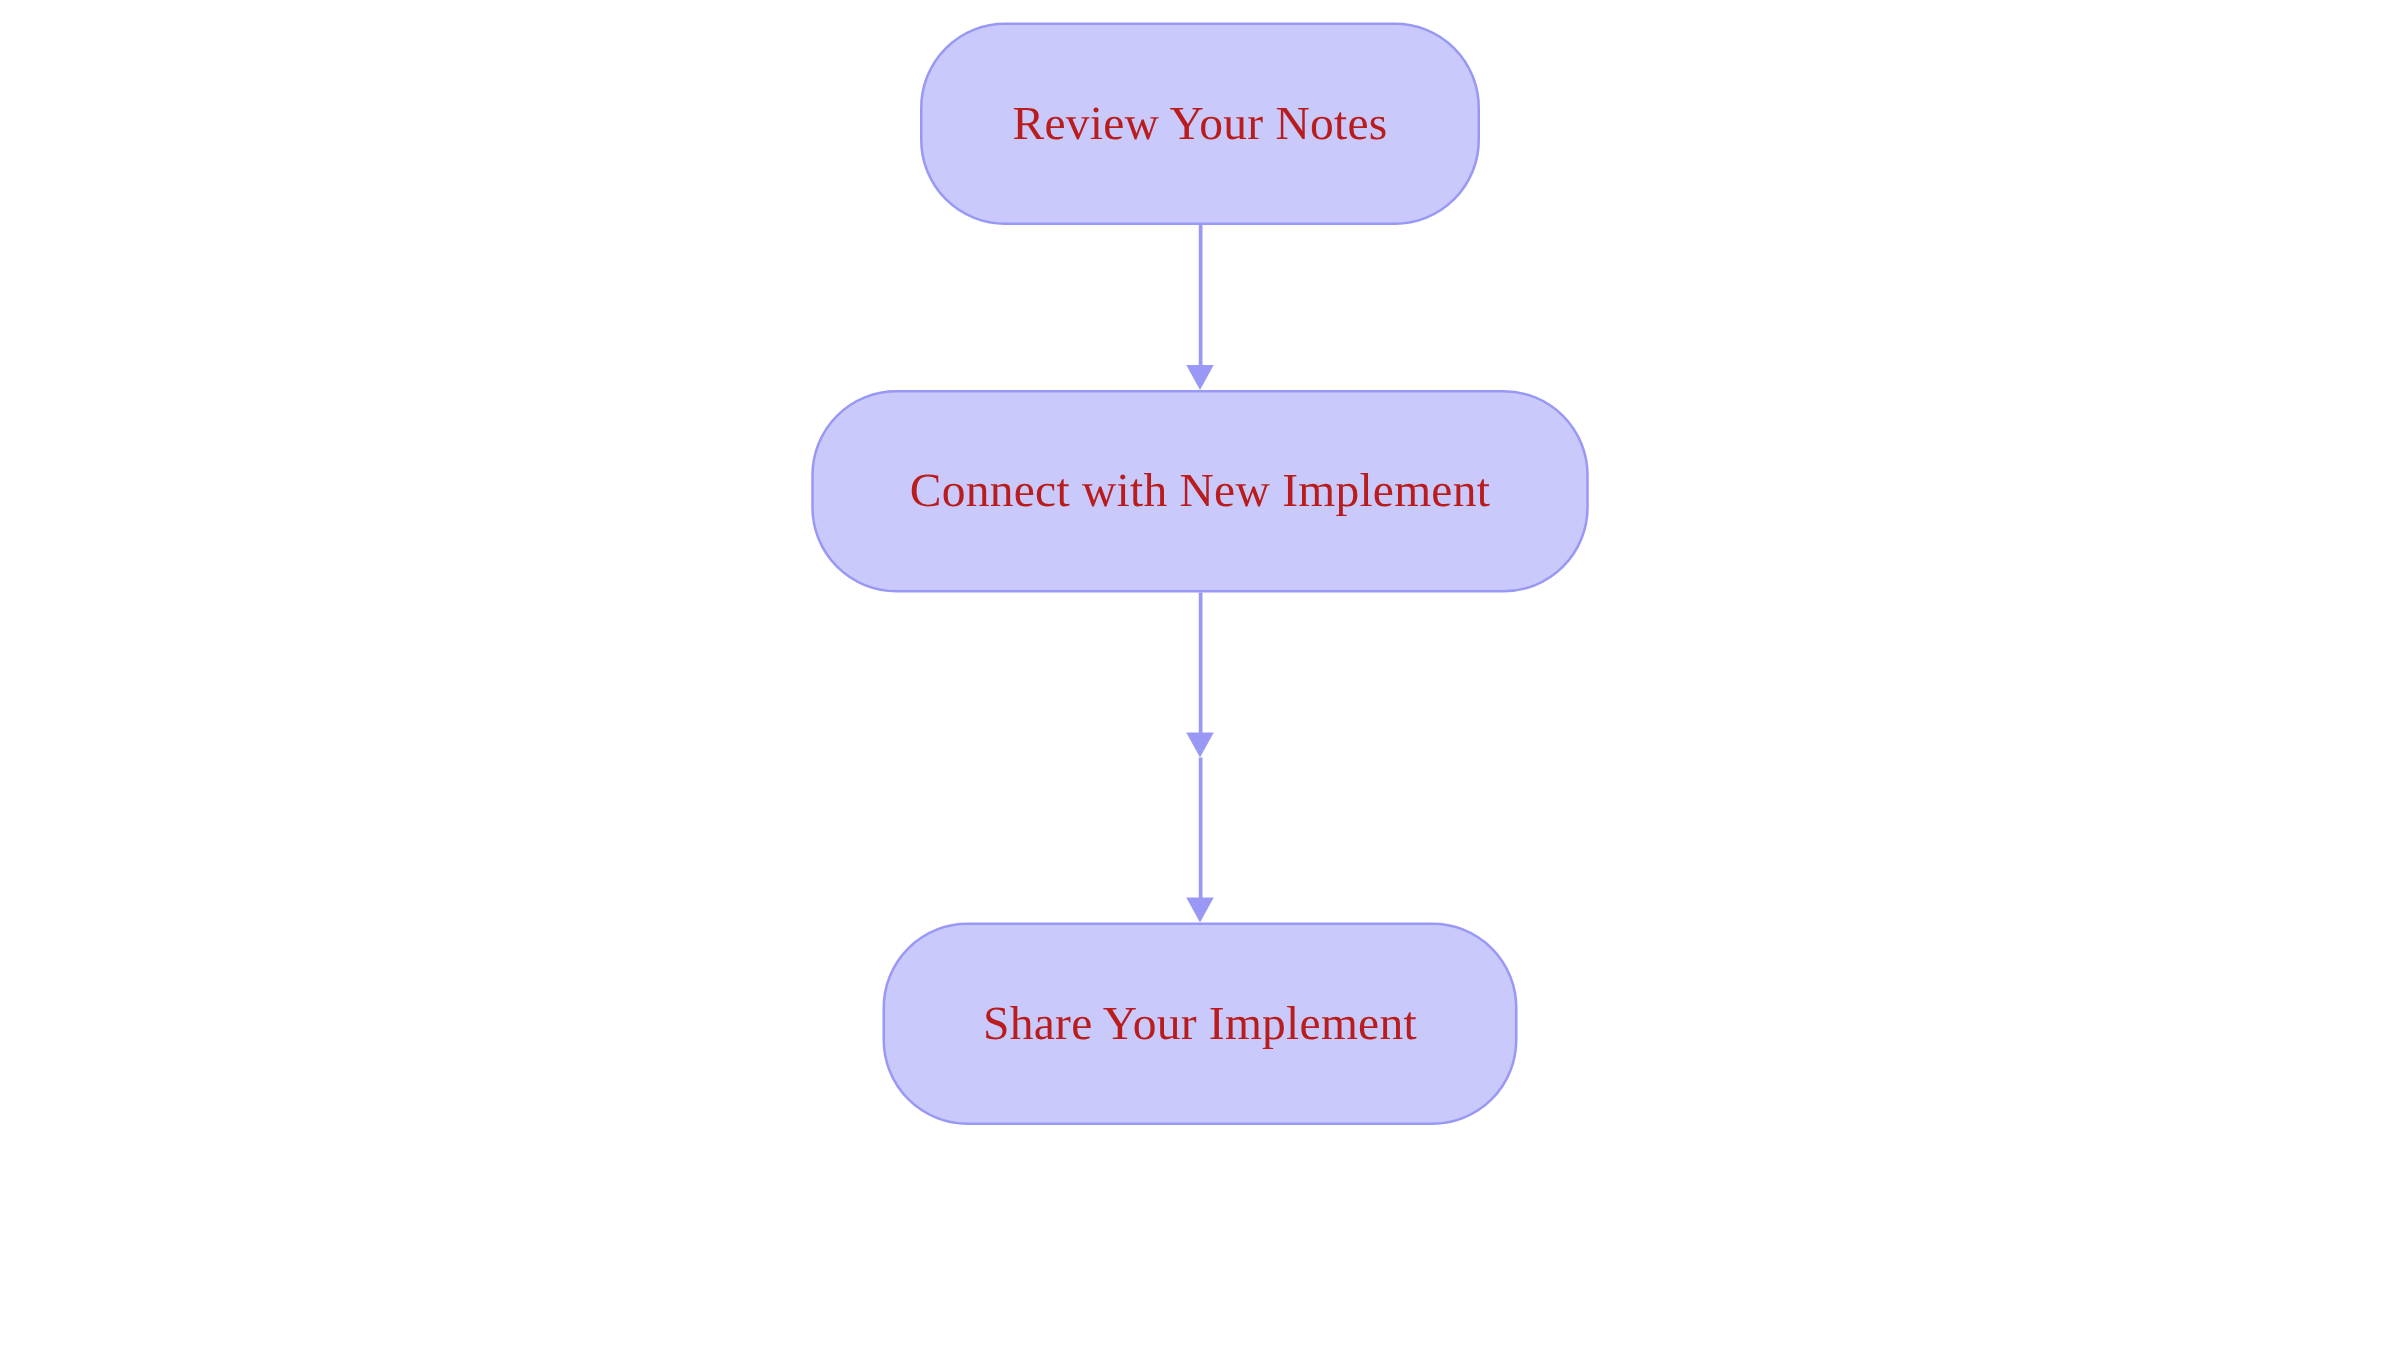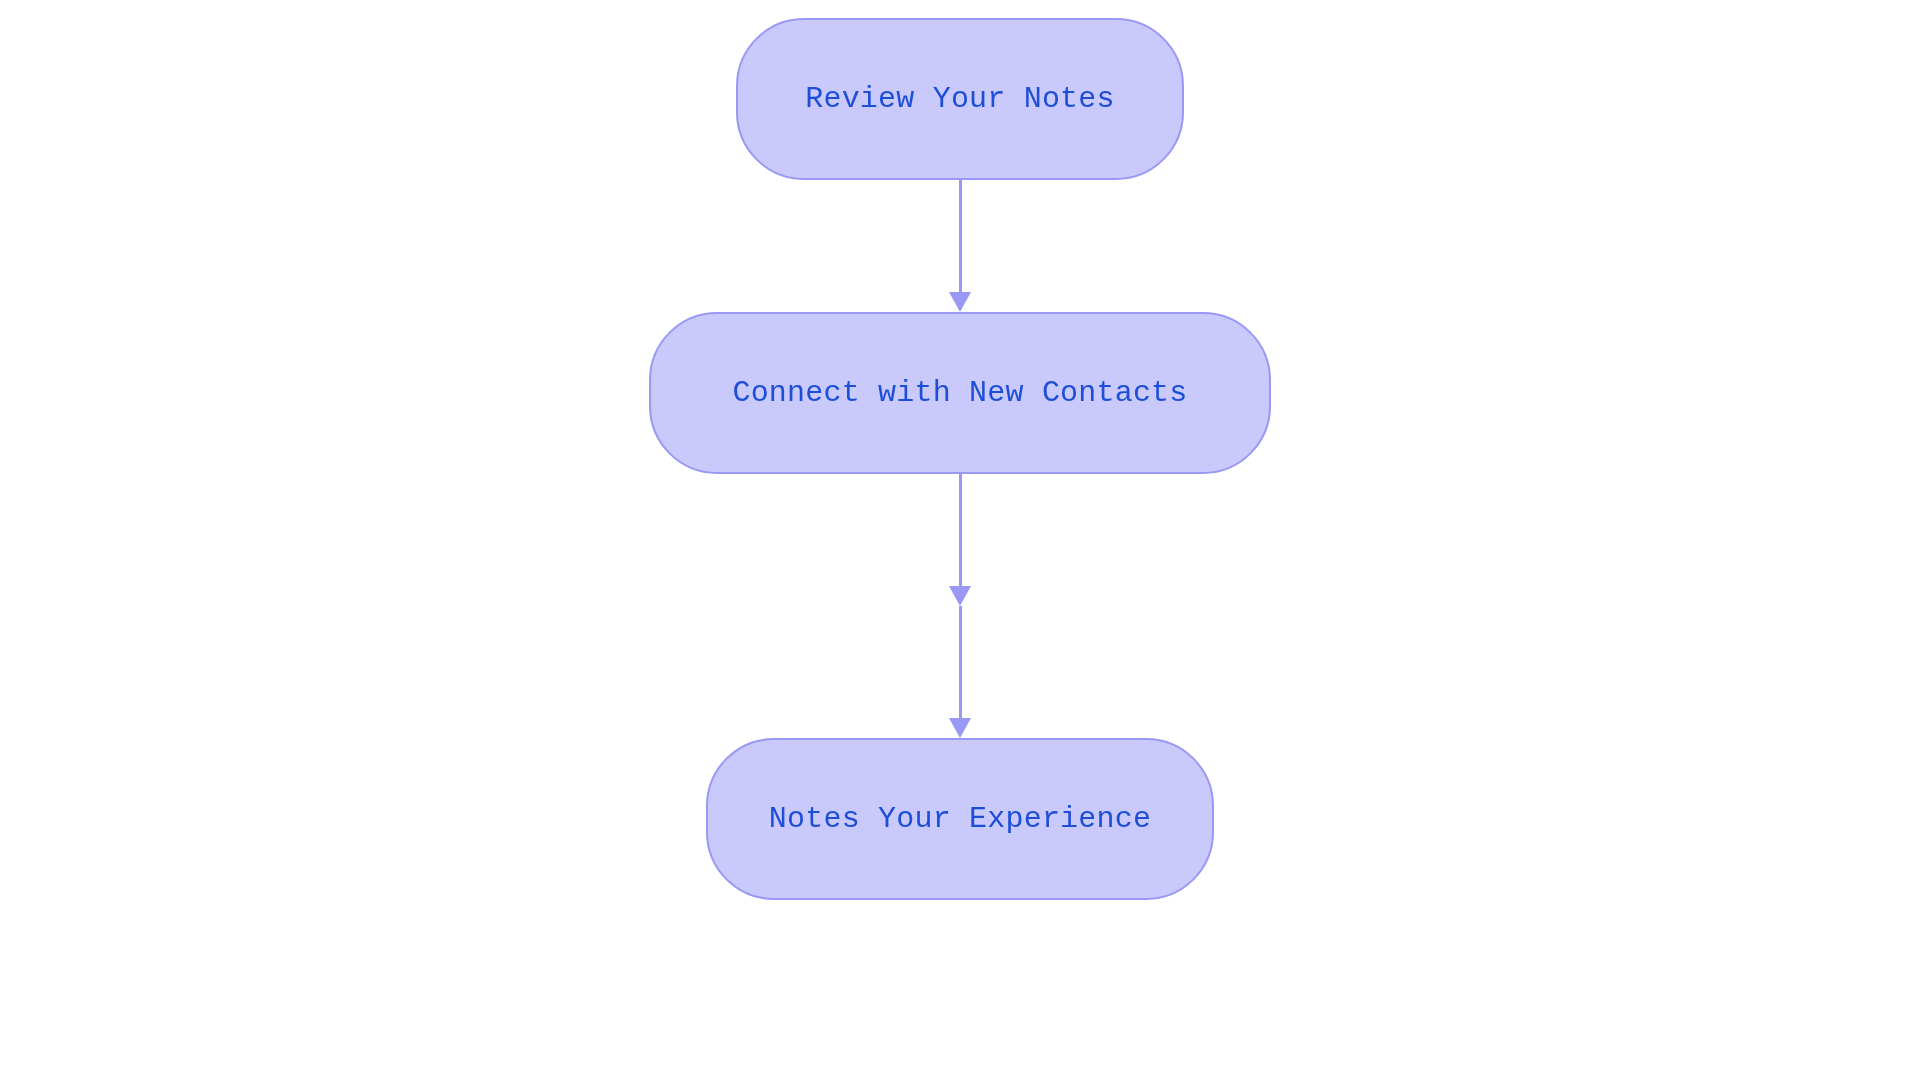--- a/index.html
+++ b/index.html
@@ -45,24 +45,24 @@
     border-radius: 68px;
     color: #3333cc;
     font-family: "Liberation Sans", sans-serif;
     font-weight: 400;
     letter-spacing: 0.2px;
     white-space: nowrap;
     user-select: none;
   }
 
   .node-label {
-    color: #1d4ed8;
-    font-size: 30px;
+    color: #b91c1c;
+    font-size: 38px;
     line-height: 1;
-    font-family: Liberation Mono, monospace;
+    font-family: Liberation Serif, serif;
   }
 
   
   .node-1 { width: 448px; height: 162px; }
   .node-2 { width: 622px; height: 162px; }
   .node-3 { width: 482px; height: 162px; }
   .node-4 { width: 508px; height: 162px; }
 
   
   .connector {
@@ -104,32 +104,32 @@
     <div class="node node-1">
       <span class="node-label">Review Your Notes</span>
     </div>
 
     <div class="connector connector-1">
       <div class="connector-stem"></div>
       <div class="connector-head"></div>
     </div>
 
     <div class="node node-2">
-      <span class="node-label">Connect with New Contacts</span>
+      <span class="node-label">Connect with New Implement</span>
     </div>
 
     <div class="connector connector-2">
       <div class="connector-stem"></div>
       <div class="connector-head"></div>
     </div>
 
 
     <div class="connector connector-3">
       <div class="connector-stem"></div>
       <div class="connector-head"></div>
     </div>
 
     <div class="node node-4">
-      <span class="node-label">Notes Your Experience</span>
+      <span class="node-label">Share Your Implement</span>
     </div>
 
   </div>
 </div>
 
 </body></html>

